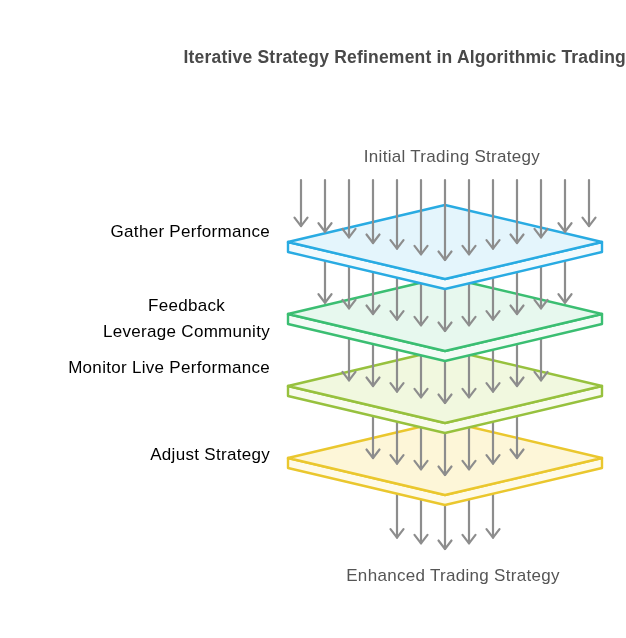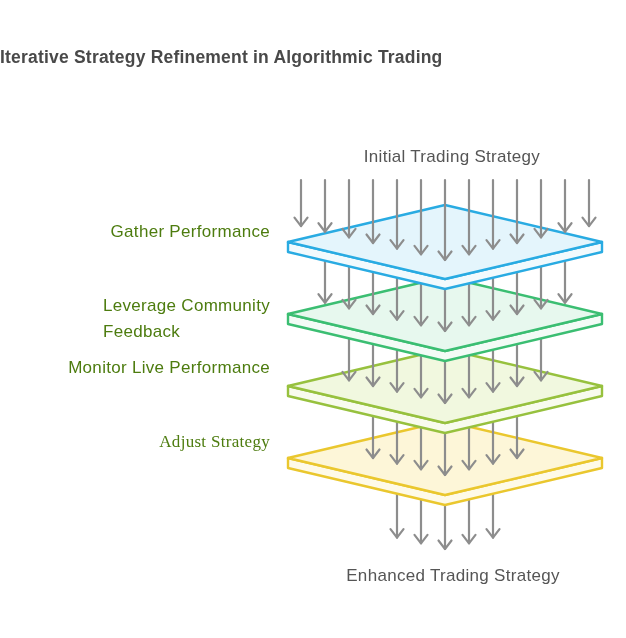--- a/index.html
+++ b/index.html
@@ -5,37 +5,37 @@
   html,body{margin:0;padding:0;background:#ffffff;}
   #stage{
     position:relative;
     width:626px;height:638px;
     overflow:hidden;
     background:#ffffff;
     font-family:"Liberation Sans", sans-serif;
   }
   #title{
     position:absolute;top:47px;left:0;width:626px;
-    text-align:left;
+    text-align:right;
     font-size:17.5px;font-weight:bold;color:#494949;
     letter-spacing:.2px;
   }
   .flow-label{
     position:absolute;
     font-size:17px;color:#555555;
     letter-spacing:.3px;
     line-height:26px;
     white-space:nowrap;
   }
   .flow-label.centered{width:400px;text-align:center;}
   .side-label{
     position:absolute;
     right:356px;                 
-    text-align:left;
-    font-size:17px;color:#4d7c0f;
+    text-align:center;
+    font-size:17px;color:#000000;
     letter-spacing:.3px;
     line-height:26px;
     white-space:nowrap;
   }
   #diagram-svg{position:absolute;left:0;top:0;}
 </style>
 </head>
 <body>
 
 <div id="stage">
@@ -161,27 +161,27 @@
       </g>
     </svg>
 
   <div class="flow-label centered" style="left:252px;top:144px;">Initial Trading Strategy</div>
 
   <div class="side-label" style="top:219px;">
     <div>Gather Performance</div>
   </div>
 
   <div class="side-label" style="top:293px;">
+    <div>Feedback</div>
     <div>Leverage Community</div>
-    <div>Feedback</div>
   </div>
 
   <div class="side-label" style="top:355px;">
     <div>Monitor Live Performance</div>
   </div>
 
-  <div class="side-label" style="top:429px;font-family:Liberation Serif, serif;">
+  <div class="side-label" style="top:442px;">
     <div>Adjust Strategy</div>
   </div>
 
   <div class="flow-label centered" style="left:253px;top:563px;">Enhanced Trading Strategy</div>
 
 </div>
 
 </body></html>

